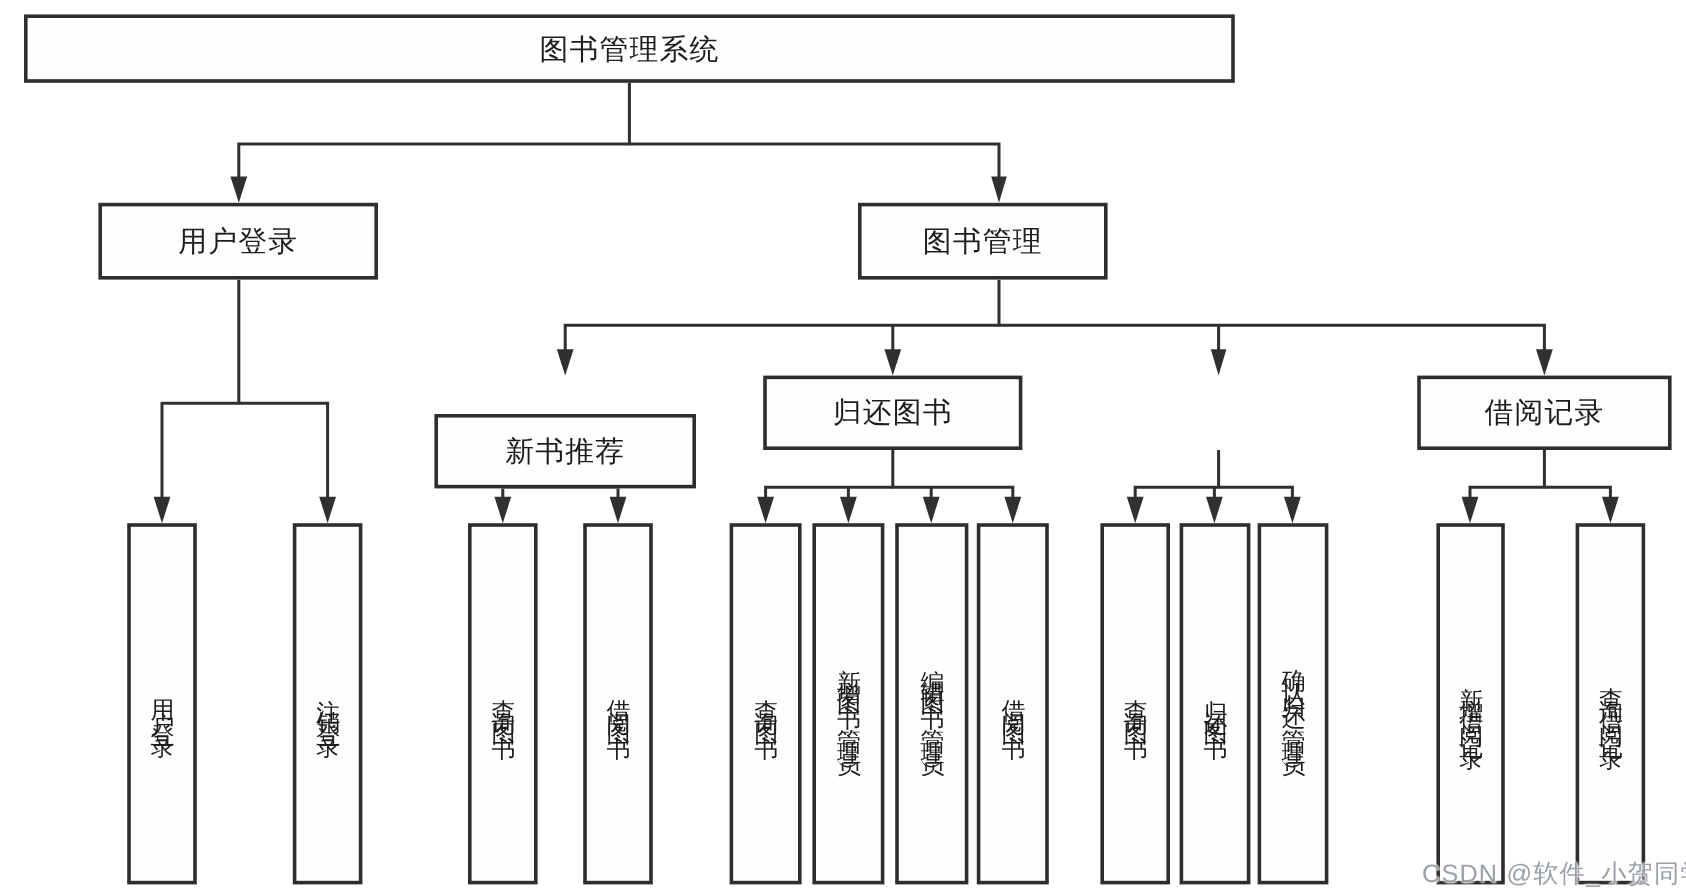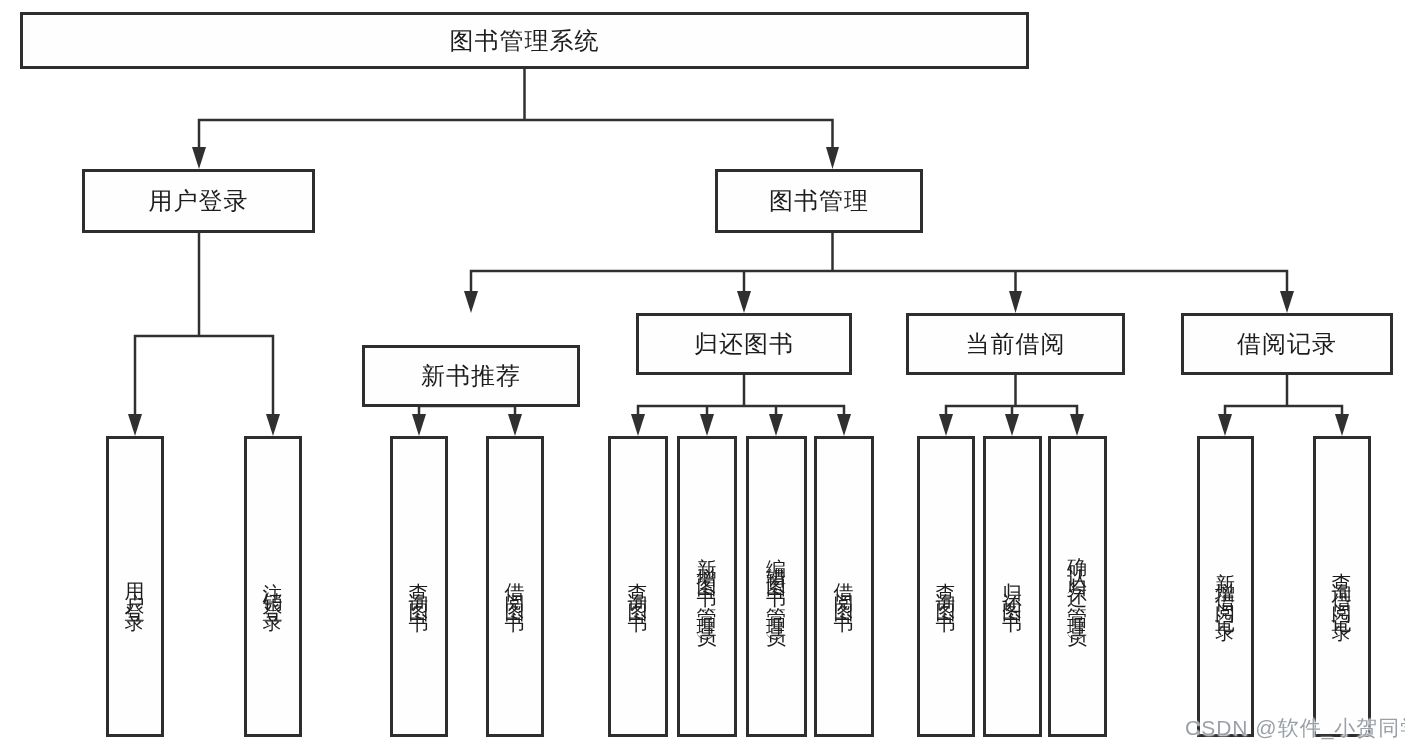--- a/index.html
+++ b/index.html
@@ -105,21 +105,20 @@
     </g>
   </svg>
 
   <div class="box hbox" style="left:20px; top:12px; width:1009px; height:57px;">图书管理系统</div>
 
   <div class="box hbox" style="left:82px; top:169px; width:233px; height:64px;">用户登录</div>
   <div class="box hbox" style="left:715px; top:169px; width:208px; height:64px;">图书管理</div>
 
   <div class="box hbox" style="left:362px; top:313px; width:218px; height:62px;margin-top:32px;">新书推荐</div>
   <div class="box hbox" style="left:636px; top:313px; width:216px; height:62px;">归还图书</div>
-  <div class="box hbox" style="left:906px; top:313px; width:219px; height:62px;">当前借阅</div>
   <div class="box hbox" style="left:1181px; top:313px; width:212px; height:62px;">借阅记录</div>
 
   <div class="box vbox" style="left:106px; top:436px; width:58px; height:301px;">用户登录</div>
   <div class="box vbox" style="left:244px; top:436px; width:58px; height:301px;">注销登录</div>
 
   <div class="box vbox" style="left:390px; top:436px; width:58px; height:301px;">查询图书</div>
   <div class="box vbox" style="left:486px; top:436px; width:58px; height:301px;">借阅图书</div>
 
   <div class="box vbox" style="left:608px; top:436px; width:60px; height:301px;">查询图书</div>
   <div class="box vbox" style="left:677px; top:436px; width:60px; height:301px;">新增图书（管理员）</div>

